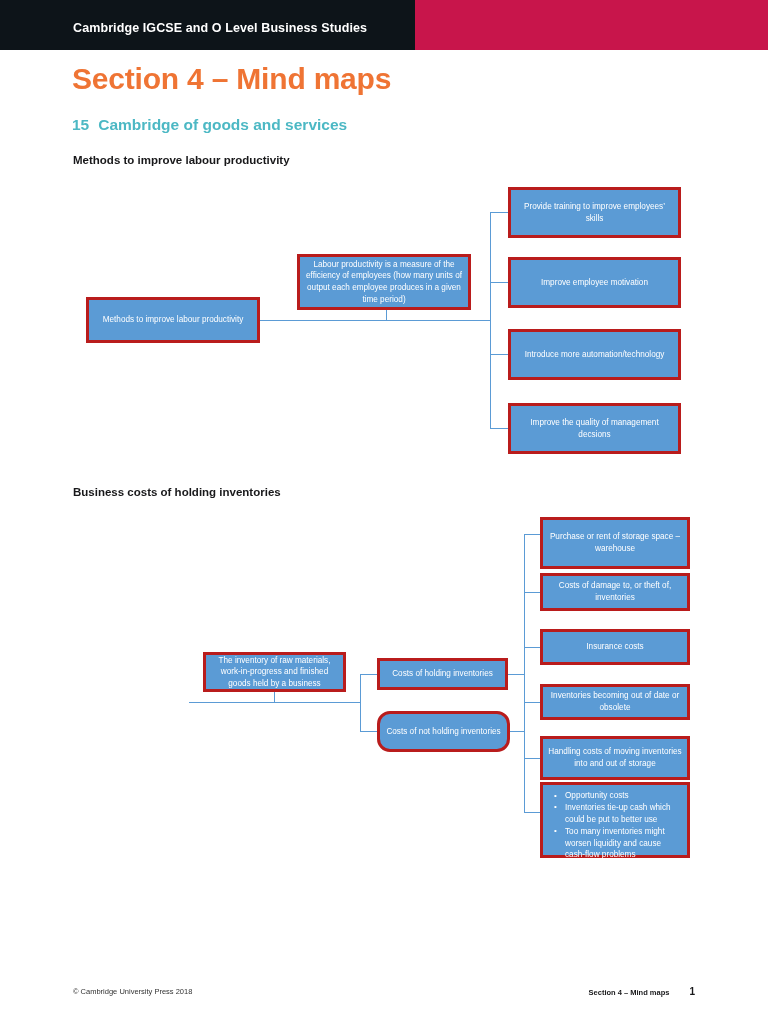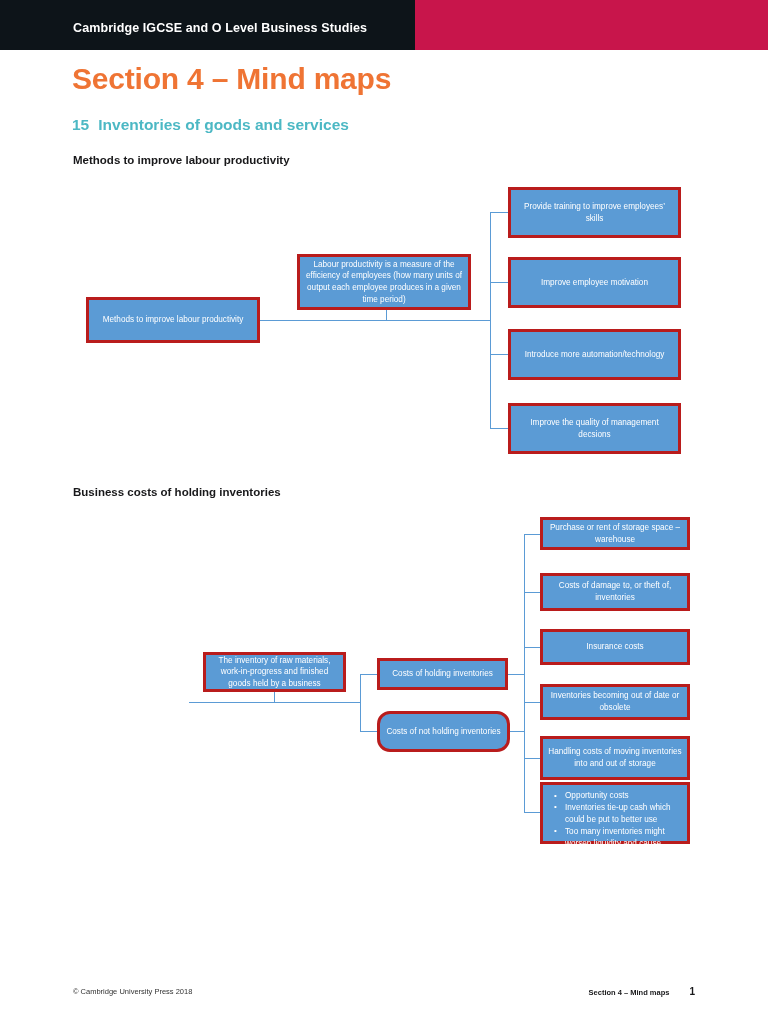--- a/index.html
+++ b/index.html
@@ -160,21 +160,21 @@
 <body>
 
 <div class="page">
 
   <div class="header-bar"></div>
   <div class="header-dark"></div>
   <div class="header-title">Cambridge IGCSE and O Level Business Studies</div>
 
   <div class="section-title">Section 4 – Mind maps</div>
   <div class="section-subtitle">
-    <span class="subtitle-num">15</span><span>Inventories of goods and services</span>
+    <span class="subtitle-num">15</span><span>Cambridge of goods and services</span>
   </div>
 
   <div class="map-heading" id="heading-1">Methods to improve labour productivity</div>
 
   <div class="mindmap" id="mindmap-1">
     <svg class="mm-svg" viewBox="0 0 768 290" preserveAspectRatio="none">
       <g stroke="#5b9bd5" stroke-width="1" fill="none" shape-rendering="crispEdges">
 
         <line x1="260" y1="145" x2="490" y2="145"></line>
 
@@ -244,37 +244,37 @@
       <span>The inventory of raw materials, work-in-progress and finished goods held by a business</span>
     </div>
 
     <div class="node" style="left:377px; top:153px; width:131px; height:32px;">
       <span>Costs of holding inventories</span>
     </div>
     <div class="node" style="left:377px; top:206px; width:133px; height:41px;border-radius:13px;">
       <span>Costs of not holding inventories</span>
     </div>
 
-    <div class="node" style="left:540px; top:12px; width:150px; height:33px;">
+    <div class="node" style="left:540px; top:12px; width:150px; height:52px;">
       <span>Purchase or rent of storage space – warehouse</span>
     </div>
     <div class="node" style="left:540px; top:68px; width:150px; height:38px;">
       <span>Costs of damage to, or theft of, inventories</span>
     </div>
     <div class="node" style="left:540px; top:124px; width:150px; height:36px;">
       <span>Insurance costs</span>
     </div>
     <div class="node" style="left:540px; top:179px; width:150px; height:36px;">
       <span>Inventories becoming out of date or obsolete</span>
     </div>
     <div class="node" style="left:540px; top:231px; width:150px; height:44px;">
       <span>Handling costs of moving inventories into and out of storage</span>
     </div>
 
-    <div class="node node-list" style="left:540px; top:277px; width:150px; height:62px;justify-content:flex-end;">
+    <div class="node node-list" style="left:540px; top:277px; width:150px; height:76px;justify-content:flex-end;">
       <ul>
         <li>Opportunity costs</li>
         <li>Inventories tie-up cash which could be put to better use</li>
         <li>Too many inventories might worsen liquidity and cause cash-flow problems</li>
       </ul>
     </div>
   </div>
 
   <div class="footer-left">© Cambridge University Press 2018</div>
   <div class="footer-right">

